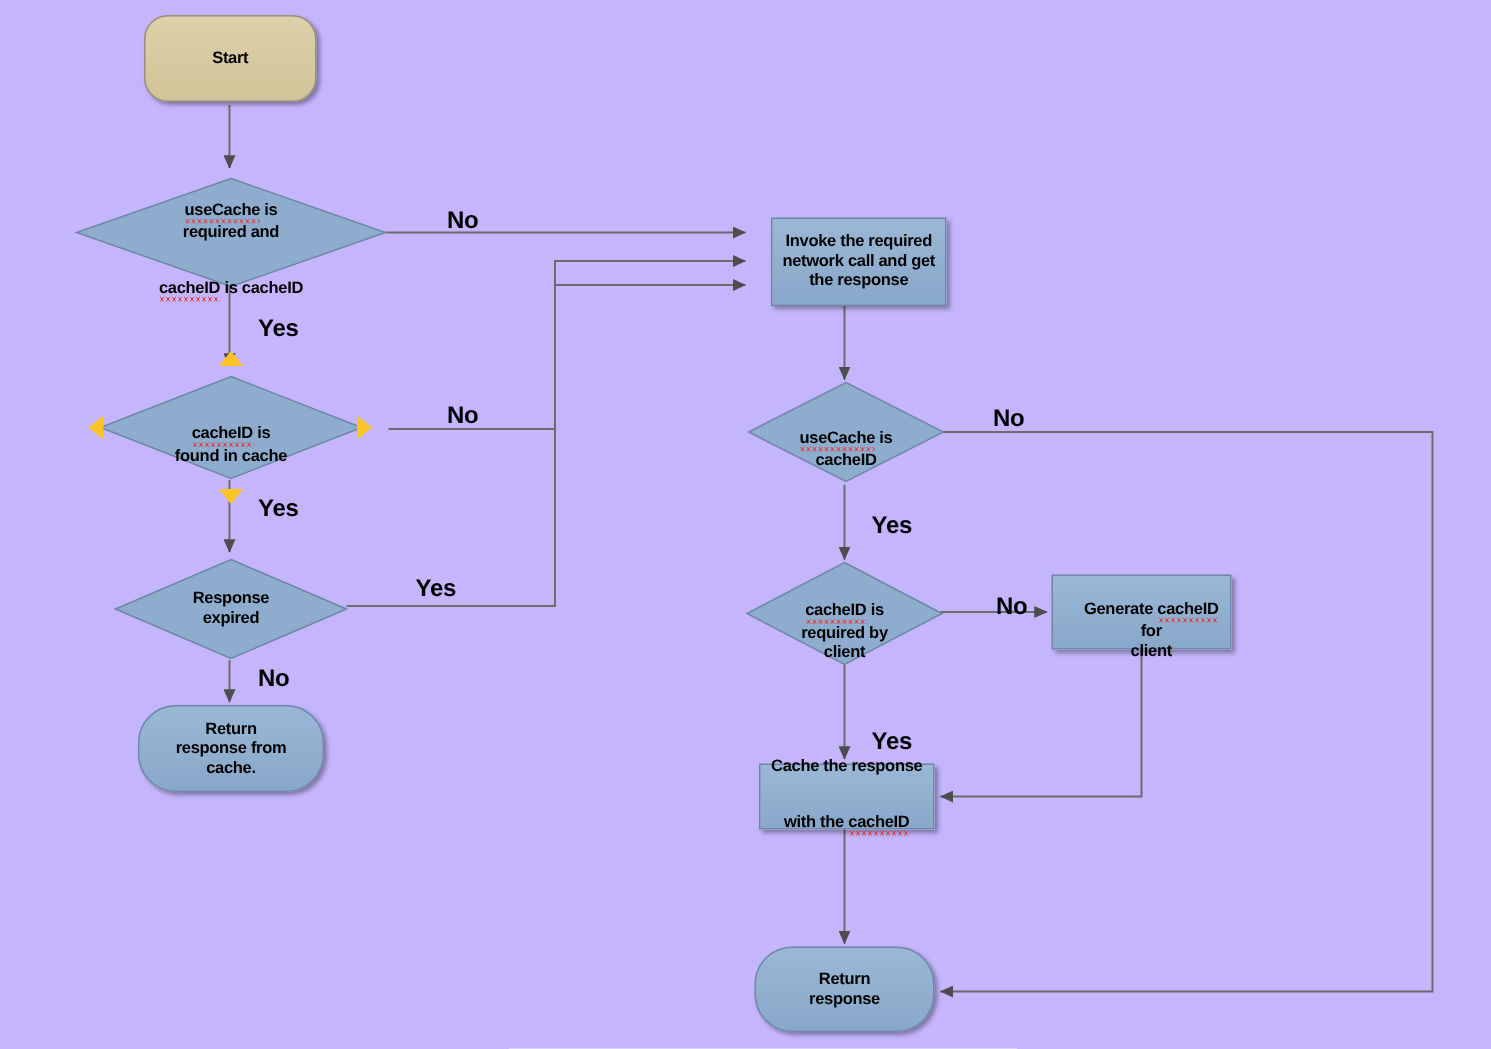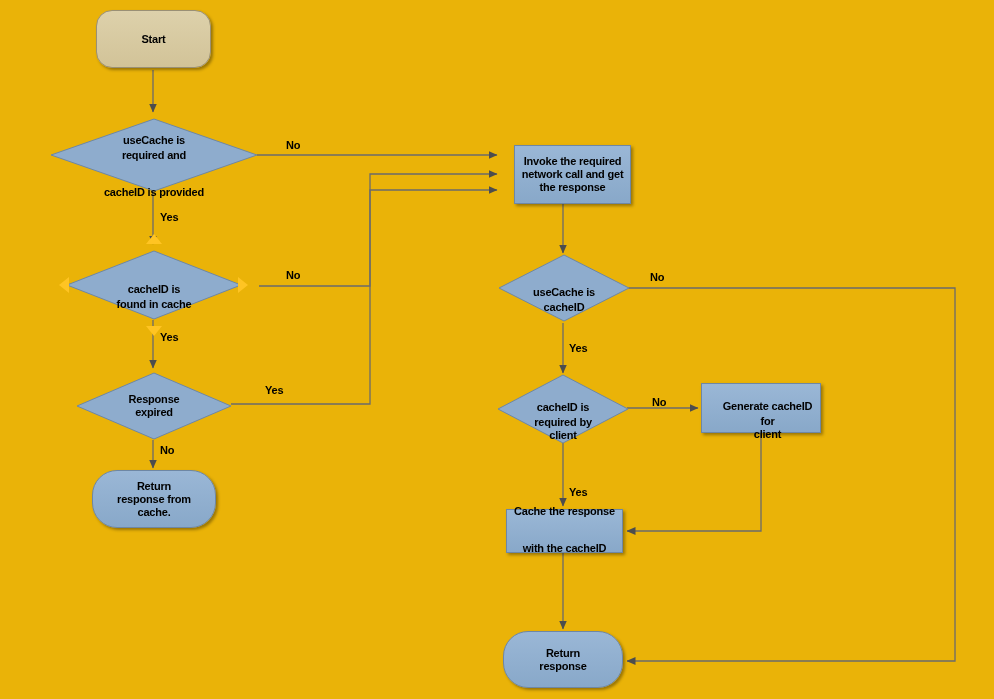--- a/index.html
+++ b/index.html
@@ -11,21 +11,21 @@
   body {
     width: 994px;
     height: 699px;
     font-family: "Liberation Sans", sans-serif;
     overflow: hidden;
   }
   #canvas {
     position: relative;
     width: 994px;
     height: 699px;
-    background: #eab308;
+    background: #c4b5fd;
   }
   #edges {
     position: absolute;
     left: 0; top: 0;
     width: 994px;
     height: 699px;
   }
   .node {
     position: absolute;
     box-sizing: border-box;
@@ -76,25 +76,26 @@
     position: absolute;
     left: 0; top: 0;
     width: 100%;
     height: 100%;
     z-index: 1;
   }
   
   .elabel {
     position: absolute;
     font-family: "Liberation Sans", sans-serif;
-    font-size: 11px;
+    font-size: 16px;
     font-weight: bold;
     color: #000000;
     white-space: nowrap;
     letter-spacing: -0.2px;
+    margin-left: 12px;
   }
   
   .sq {
     position: relative;
     display: inline-block;
     background-image:
       linear-gradient(135deg, transparent 45%, #e23b3b 45%, #e23b3b 55%, transparent 55%),
       linear-gradient(45deg, transparent 45%, #e23b3b 45%, #e23b3b 55%, transparent 55%);
     background-size: 4px 3px;
     background-repeat: repeat-x;
@@ -173,21 +174,21 @@
   </svg>
 
   <div class="node term start" style="left:96px; top:10px; width:115px; height:58px;">
     <span class="txt">Start</span>
   </div>
 
   <div class="node dec" style="left:50px; top:118px; width:208px; height:74px;">
     <svg class="diamond-bg" viewBox="0 0 208 74" preserveAspectRatio="none">
       <polygon points="104,1 207,37 104,73 1,37" fill="#8eaccd" stroke="#6e87a4" stroke-width="1"></polygon>
     </svg>
-    <span class="txt"><span class="sq">useCache</span><span> is</span><br><span>required and</span><br><span class="sq">cacheID</span><span> is provided</span></span>
+    <span class="txt"><span class="sq">useCache</span><span> is</span><br><span>required and</span><br><span class="sq">cacheID</span><span> is cacheID</span></span>
   </div>
 
   <div class="node dec" style="left:66px; top:250px; width:176px; height:70px;">
     <svg class="diamond-bg" viewBox="0 0 176 70" preserveAspectRatio="none">
       <polygon points="88,1 175,35 88,69 1,35" fill="#8eaccd" stroke="#6e87a4" stroke-width="1"></polygon>
     </svg>
     <span class="txt"><span class="sq">cacheID</span><span> is</span><br><span>found in cache</span></span>
   </div>
   <div class="canchor up" style="left:146px; top:234px;"></div>
   <div class="canchor down" style="left:146px; top:326px;"></div>

